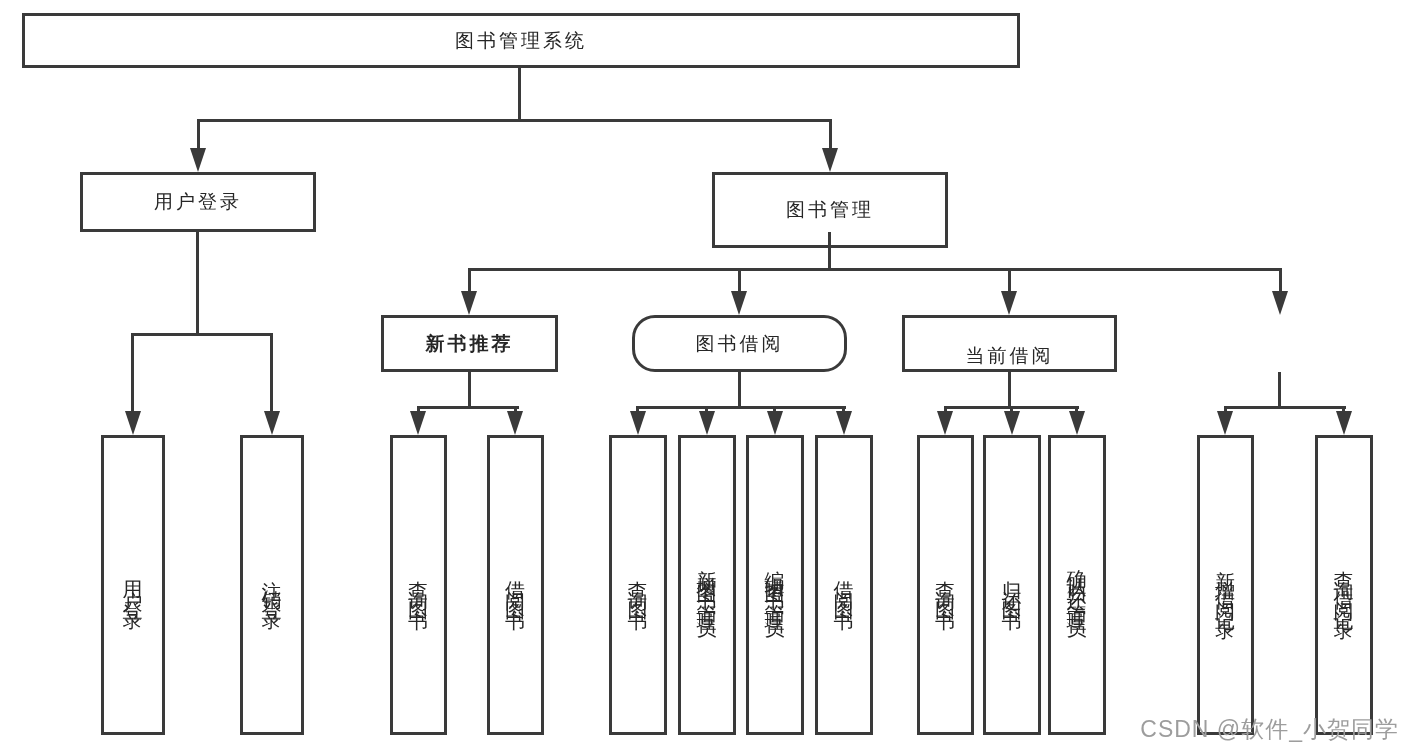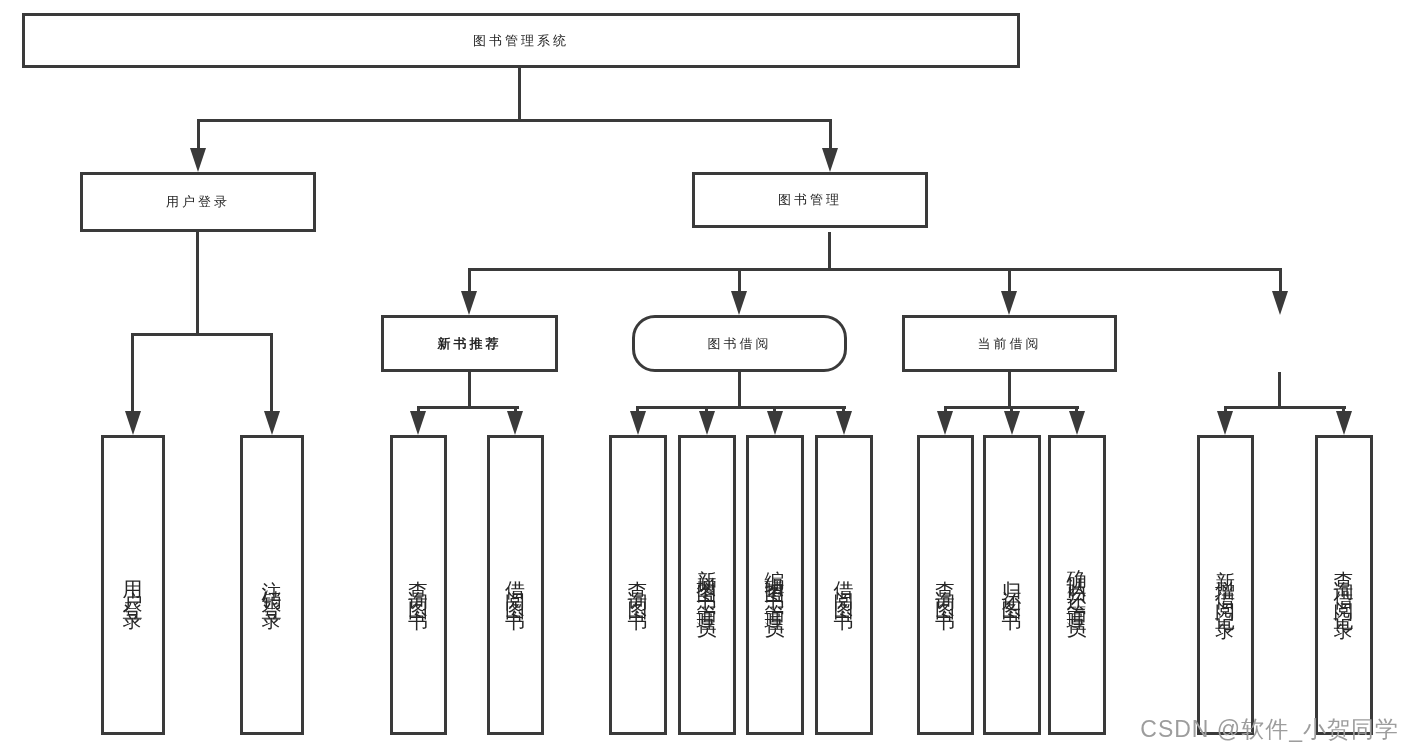--- a/index.html
+++ b/index.html
@@ -13,21 +13,21 @@
   }
   .box {
     position:absolute;
     border:3px solid #3a3a3a;
     background:#ffffff;
     box-sizing:border-box;
     display:flex;
     align-items:center;
     justify-content:center;
   }
-  .hbox { font-size:13px; letter-spacing:3px; font-weight:400; }
+  .hbox { font-size:19px; letter-spacing:3px; font-weight:400; }
   .vbox .vtext {
     writing-mode:vertical-rl;
     text-orientation:mixed;
     font-size:20px;
     line-height:1;
     letter-spacing:10px;
     white-space:nowrap;
   }
   .vbox .vtext.tight { letter-spacing:7px; }
   .hline { position:absolute; height:3px; background:#3a3a3a; }
@@ -59,21 +59,21 @@
   <div class="vline" style="left:518px; top:68px; height:53px;"></div>
   <div class="hline" style="left:197px; top:119px; width:635px;"></div>
   <div class="vline" style="left:197px; top:119px; height:32px;"></div>
   <div class="arrow" style="left:190px; top:148px;"></div>
   <div class="vline" style="left:829px; top:119px; height:32px;"></div>
   <div class="arrow" style="left:822px; top:148px;"></div>
 
   <div class="box hbox" style="left:80px; top:172px; width:236px; height:60px;">
     <span>用户登录</span>
   </div>
-  <div class="box hbox" style="left:692px; top:172px; width:236px; height:56px;font-family:Liberation Serif, serif;">
+  <div class="box hbox" style="left:712px; top:172px; width:236px; height:76px;font-family:Liberation Serif, serif;">
     <span>图书管理</span>
   </div>
 
   <div class="vline" style="left:196px; top:232px; height:104px;"></div>
   <div class="hline" style="left:131px; top:333px; width:142px;"></div>
   <div class="vline" style="left:131px; top:333px; height:80px;"></div>
   <div class="arrow" style="left:125px; top:411px;"></div>
   <div class="vline" style="left:270px; top:333px; height:80px;"></div>
   <div class="arrow" style="left:264px; top:411px;"></div>
 
@@ -87,21 +87,21 @@
   <div class="arrow" style="left:1001px; top:291px;"></div>
   <div class="vline" style="left:1279px; top:268px; height:26px;"></div>
   <div class="arrow" style="left:1272px; top:291px;"></div>
 
   <div class="box hbox" style="left:381px; top:315px; width:177px; height:57px;font-weight:bold;">
     <span>新书推荐</span>
   </div>
   <div class="box hbox" style="left:632px; top:315px; width:215px; height:57px;border-radius:23px;">
     <span>图书借阅</span>
   </div>
-  <div class="box hbox" style="left:902px; top:315px; width:215px; height:57px;">
+  <div class="box hbox" style="left:902px; top:315px; width:215px; height:57px;align-items:flex-end;">
     <span>当前借阅</span>
   </div>
 
   <div class="vline" style="left:468px; top:372px; height:37px;"></div>
   <div class="hline" style="left:417px; top:406px; width:102px;"></div>
   <div class="vline" style="left:417px; top:406px; height:9px;"></div>
   <div class="arrow" style="left:410px; top:411px;"></div>
   <div class="vline" style="left:514px; top:406px; height:9px;"></div>
   <div class="arrow" style="left:507px; top:411px;"></div>
 

